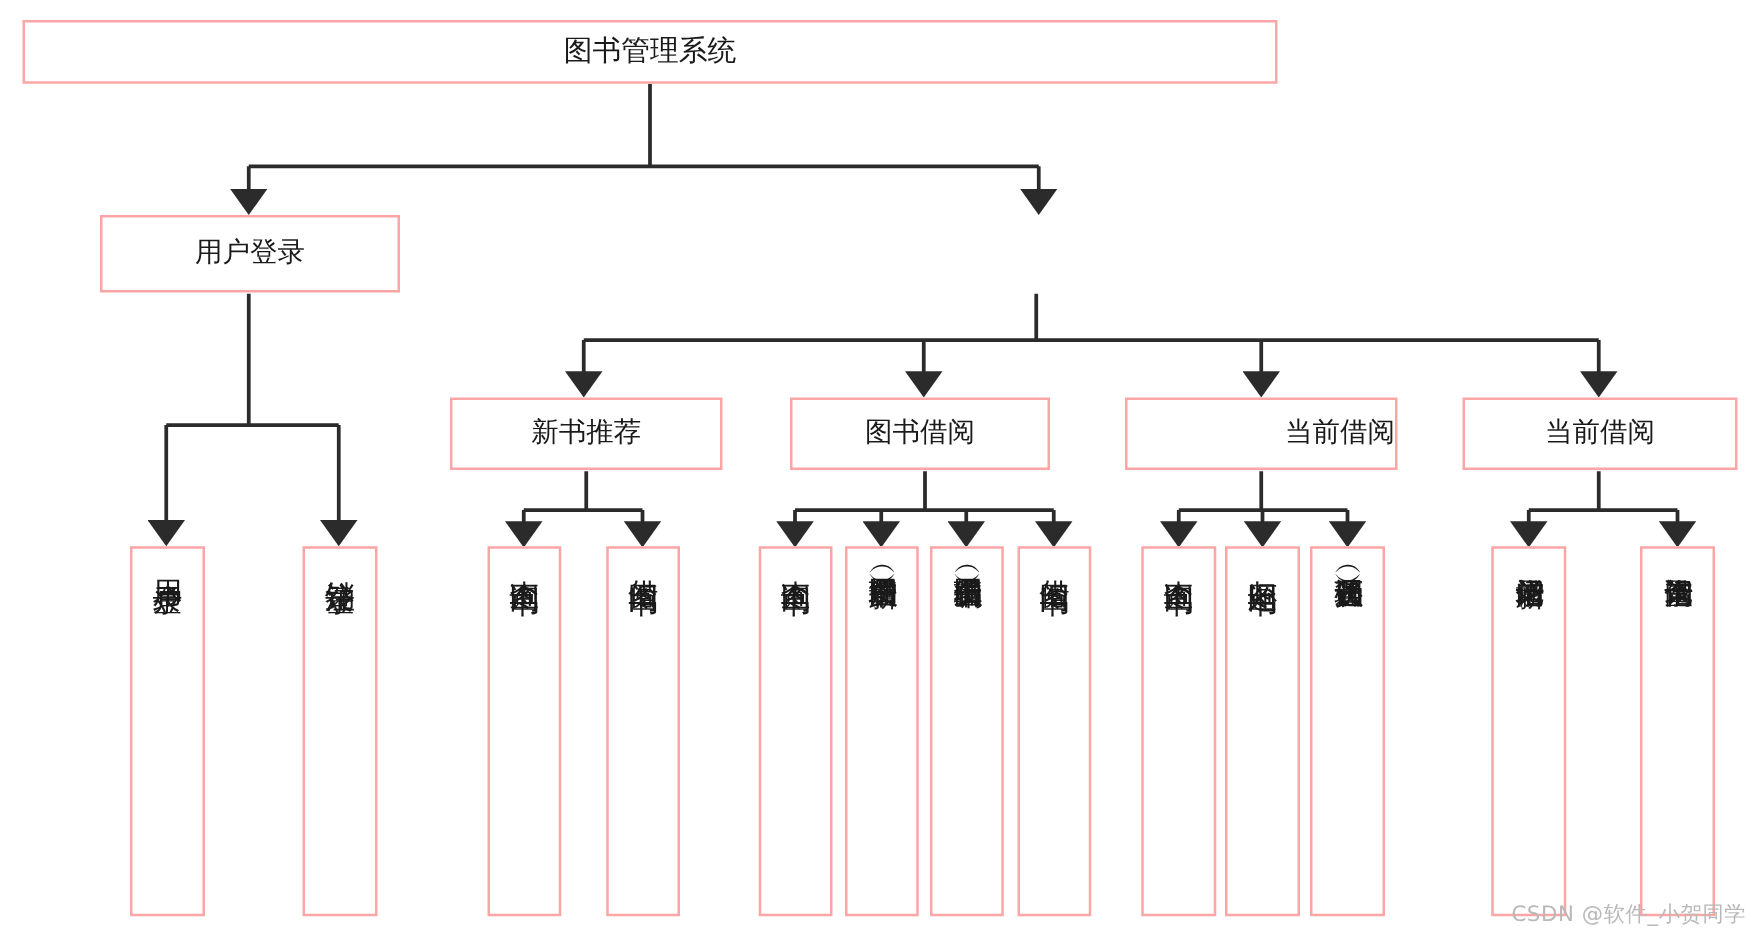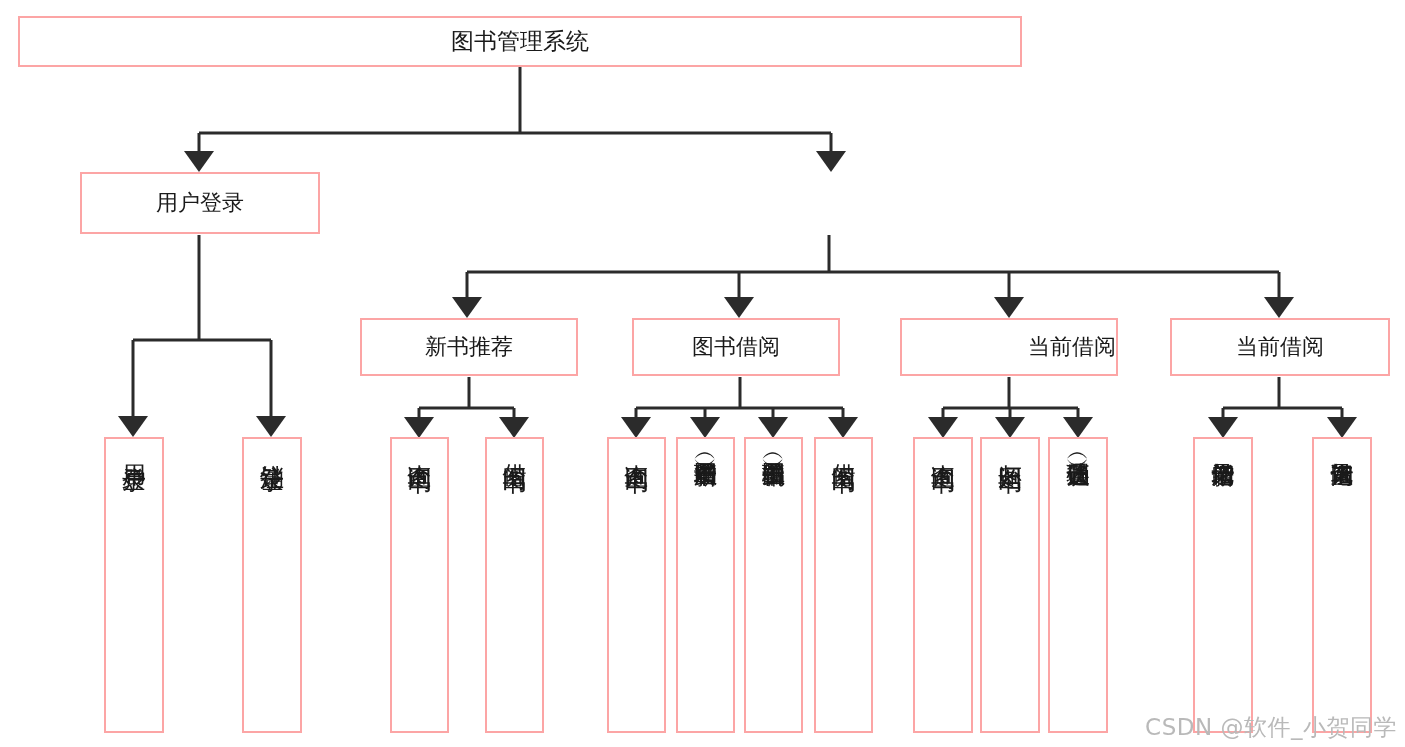--- a/index.html
+++ b/index.html
@@ -63,21 +63,21 @@
     white-space: nowrap;
   }
   .node.v.tall .label {
     font-size: 23px;
     letter-spacing: 0px;
   }
   #watermark {
     position: absolute;
     right: 8px;
     bottom: 4px;
-    font-size: 23px;
+    font-size: 17px;
     color: #b9b9b9;
     letter-spacing: 0.5px;
     z-index: 5;
     white-space: nowrap;
     font-family: "DejaVu Sans", "Liberation Sans", sans-serif;
   }
 </style>
 </head>
 <body>
 

